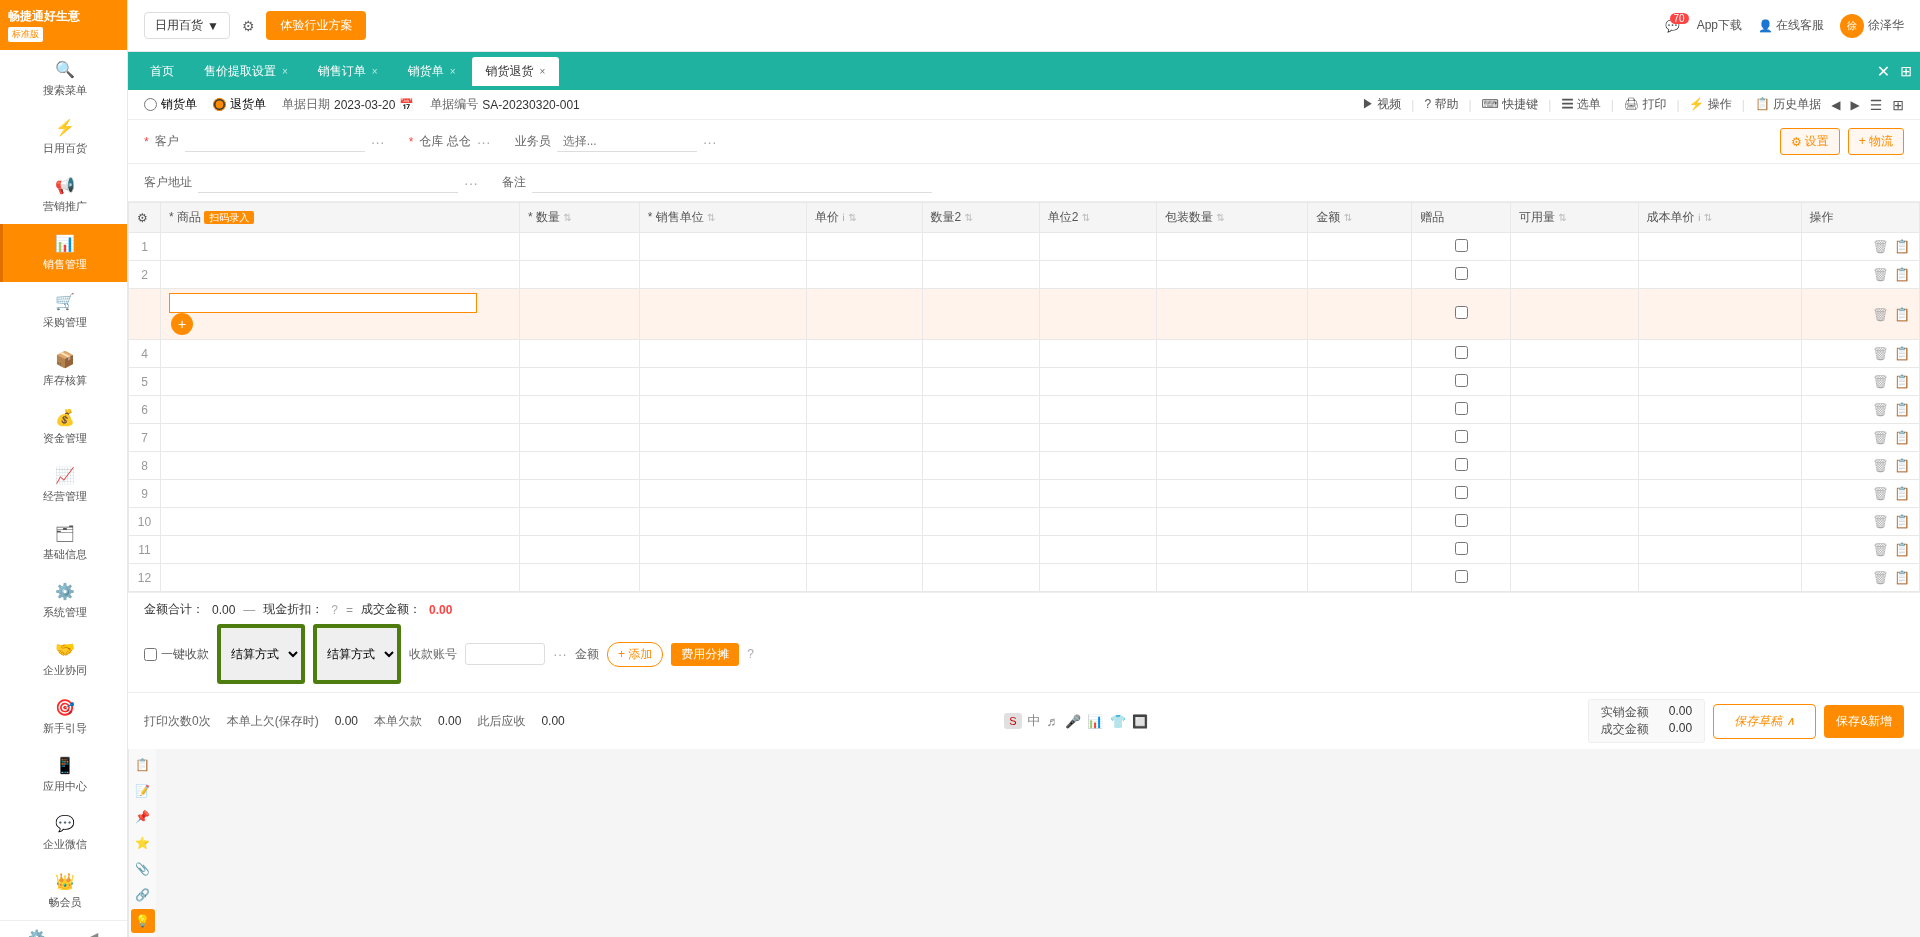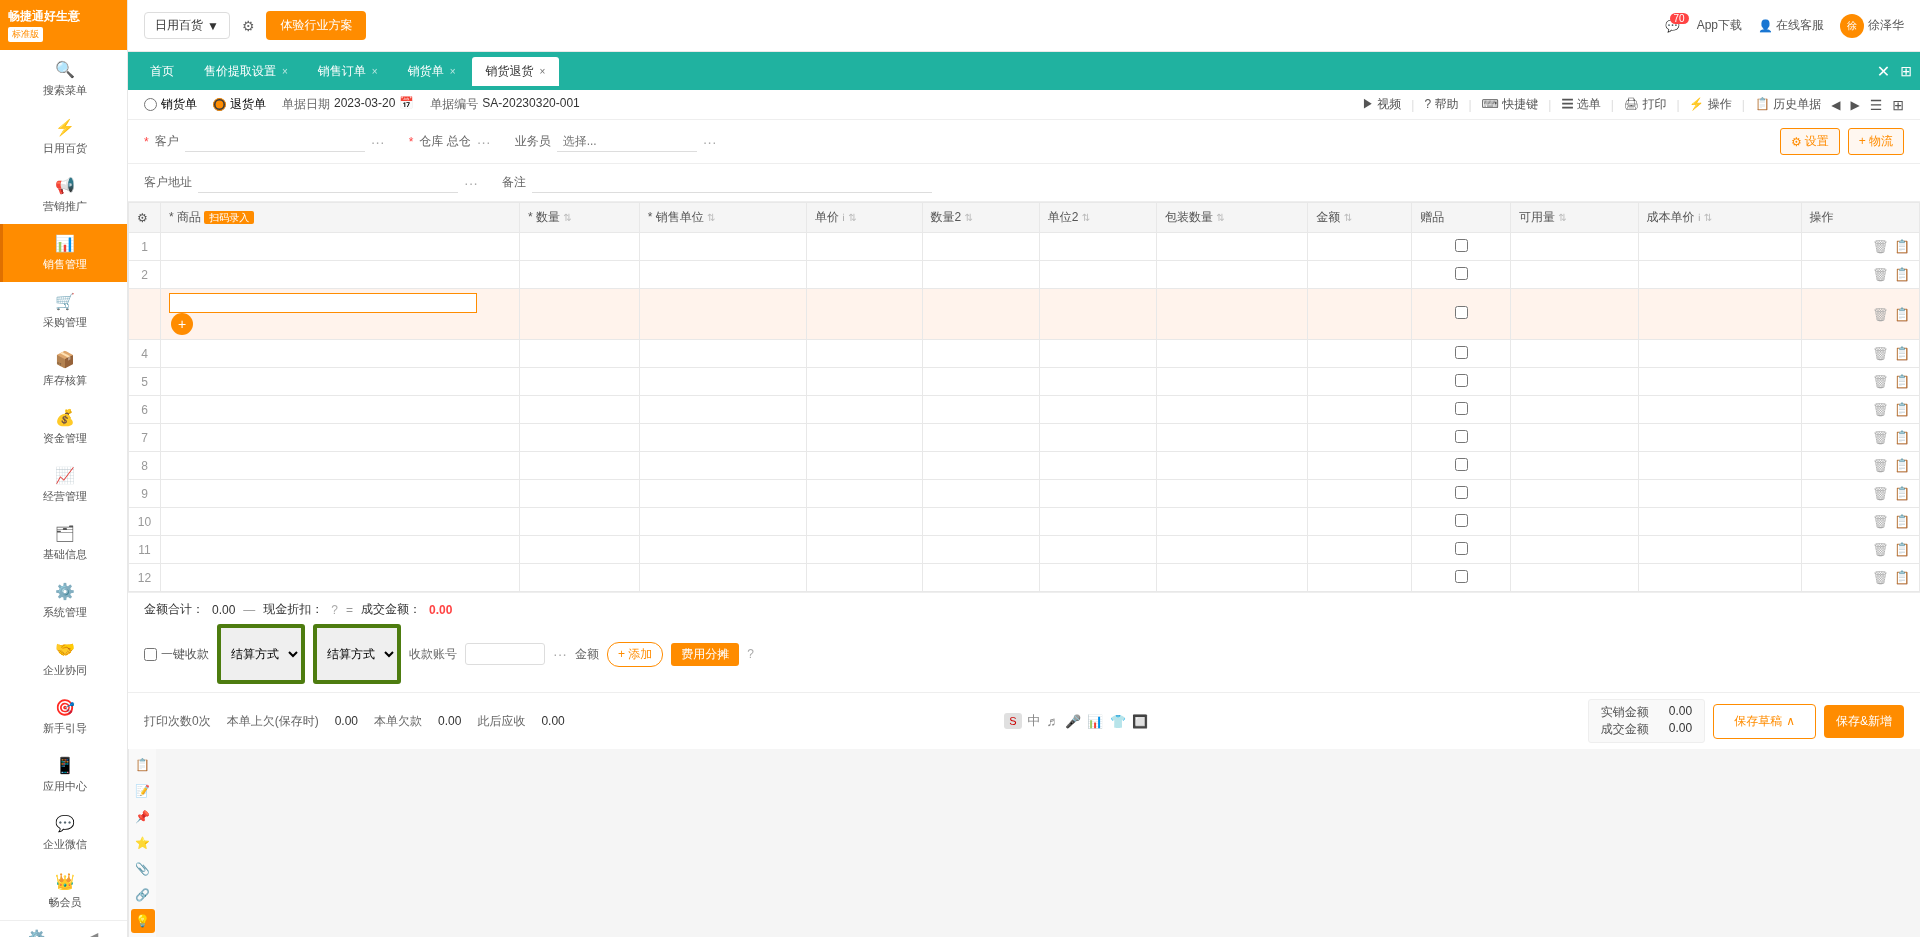--- a/index.html
+++ b/index.html
@@ -30,21 +30,21 @@
     .avatar-circle { width: 24px; height: 24px; border-radius: 50%; background: #ff8c00; color: #fff; display: flex; align-items: center; justify-content: center; font-size: 10px; }
 
     
     .tab-bar { height: 38px; background: #20b2a0; display: flex; align-items: center; padding: 0 8px; gap: 2px; }
     .tab { padding: 6px 14px; color: #fff; cursor: pointer; border-radius: 3px 3px 0 0; display: flex; align-items: center; gap: 6px; font-size: 12px; }
     .tab.active { background: #fff; color: #333; }
     .tab .close { font-size: 10px; opacity: 0.7; }
     .tab.home { font-weight: normal; }
     .radio-item { display: flex; align-items: center; gap: 4px; cursor: pointer; }
     .radio-item input[type="radio"] { accent-color: #ff8c00; }
-    .date-field { display: flex; align-items: flex-start; gap: 4px; }
+    .date-field { display: flex; align-items: center; gap: 4px; }
     .field-label { color: #666; }
     .field-value { color: #333; font-weight: 500; }
     .toolbar-right { display: flex; align-items: center; gap: 10px; font-size: 11px; color: #555; }
     .toolbar-right span { cursor: pointer; }
     .divider-v { color: #ddd; }
 
     
     .form-area { background: #fff; padding: 8px 16px; display: flex; align-items: center; gap: 24px; border-bottom: 1px solid #eee; flex-wrap: wrap; }
     .form-field { display: flex; align-items: center; gap: 6px; }
     .form-field .req { color: #ff4444; }
@@ -87,21 +87,21 @@
 
     
     .footer { background: #fff; padding: 6px 16px; border-top: 1px solid #eee; display: flex; align-items: center; justify-content: space-between; }
     .footer-left { display: flex; align-items: center; gap: 16px; color: #666; font-size: 11px; }
     .footer-left .val { font-weight: 500; color: #333; }
     .footer-center { display: flex; align-items: center; gap: 6px; }
     .footer-right { display: flex; align-items: center; gap: 8px; }
     .summary-box { background: #f9f9f9; border: 1px solid #eee; padding: 4px 12px; border-radius: 3px; text-align: right; }
     .summary-row { display: flex; justify-content: space-between; gap: 20px; color: #555; }
     .summary-value { font-weight: 500; color: #333; }
-    .save-draft-btn { background: #fff; border: 1px solid #ff8c00; color: #ff8c00; padding: 8px 20px; border-radius: 4px; cursor: pointer; font-size: 13px; display: flex; align-items: center; gap: 4px; }
+    .save-draft-btn { background: #fff; border: 1px solid #ff8c00; color: #ff8c00; padding: 8px 20px; border-radius: 4px; cursor: pointer; font-size: 13px; display: flex; align-items: center; gap: 4px; font-style: italic; }
     .save-new-btn { background: #ff8c00; color: #fff; padding: 8px 12px; border-radius: 4px; cursor: pointer; font-size: 13px; border: none; display: flex; align-items: center; gap: 4px; }
 
     
     .right-panel { width: 28px; background: #f9f9f9; border-left: 1px solid #e8e8e8; display: flex; flex-direction: column; align-items: center; padding: 4px 0; gap: 2px; }
     .right-panel-icon { width: 24px; height: 24px; display: flex; align-items: center; justify-content: center; color: #888; cursor: pointer; font-size: 12px; border-radius: 3px; }
 
     .content-area { flex: 1; display: flex; flex-direction: column; overflow: hidden; }
 
     
     .th-gear { background: #f0f0f0; text-align: center; width: 32px; }

